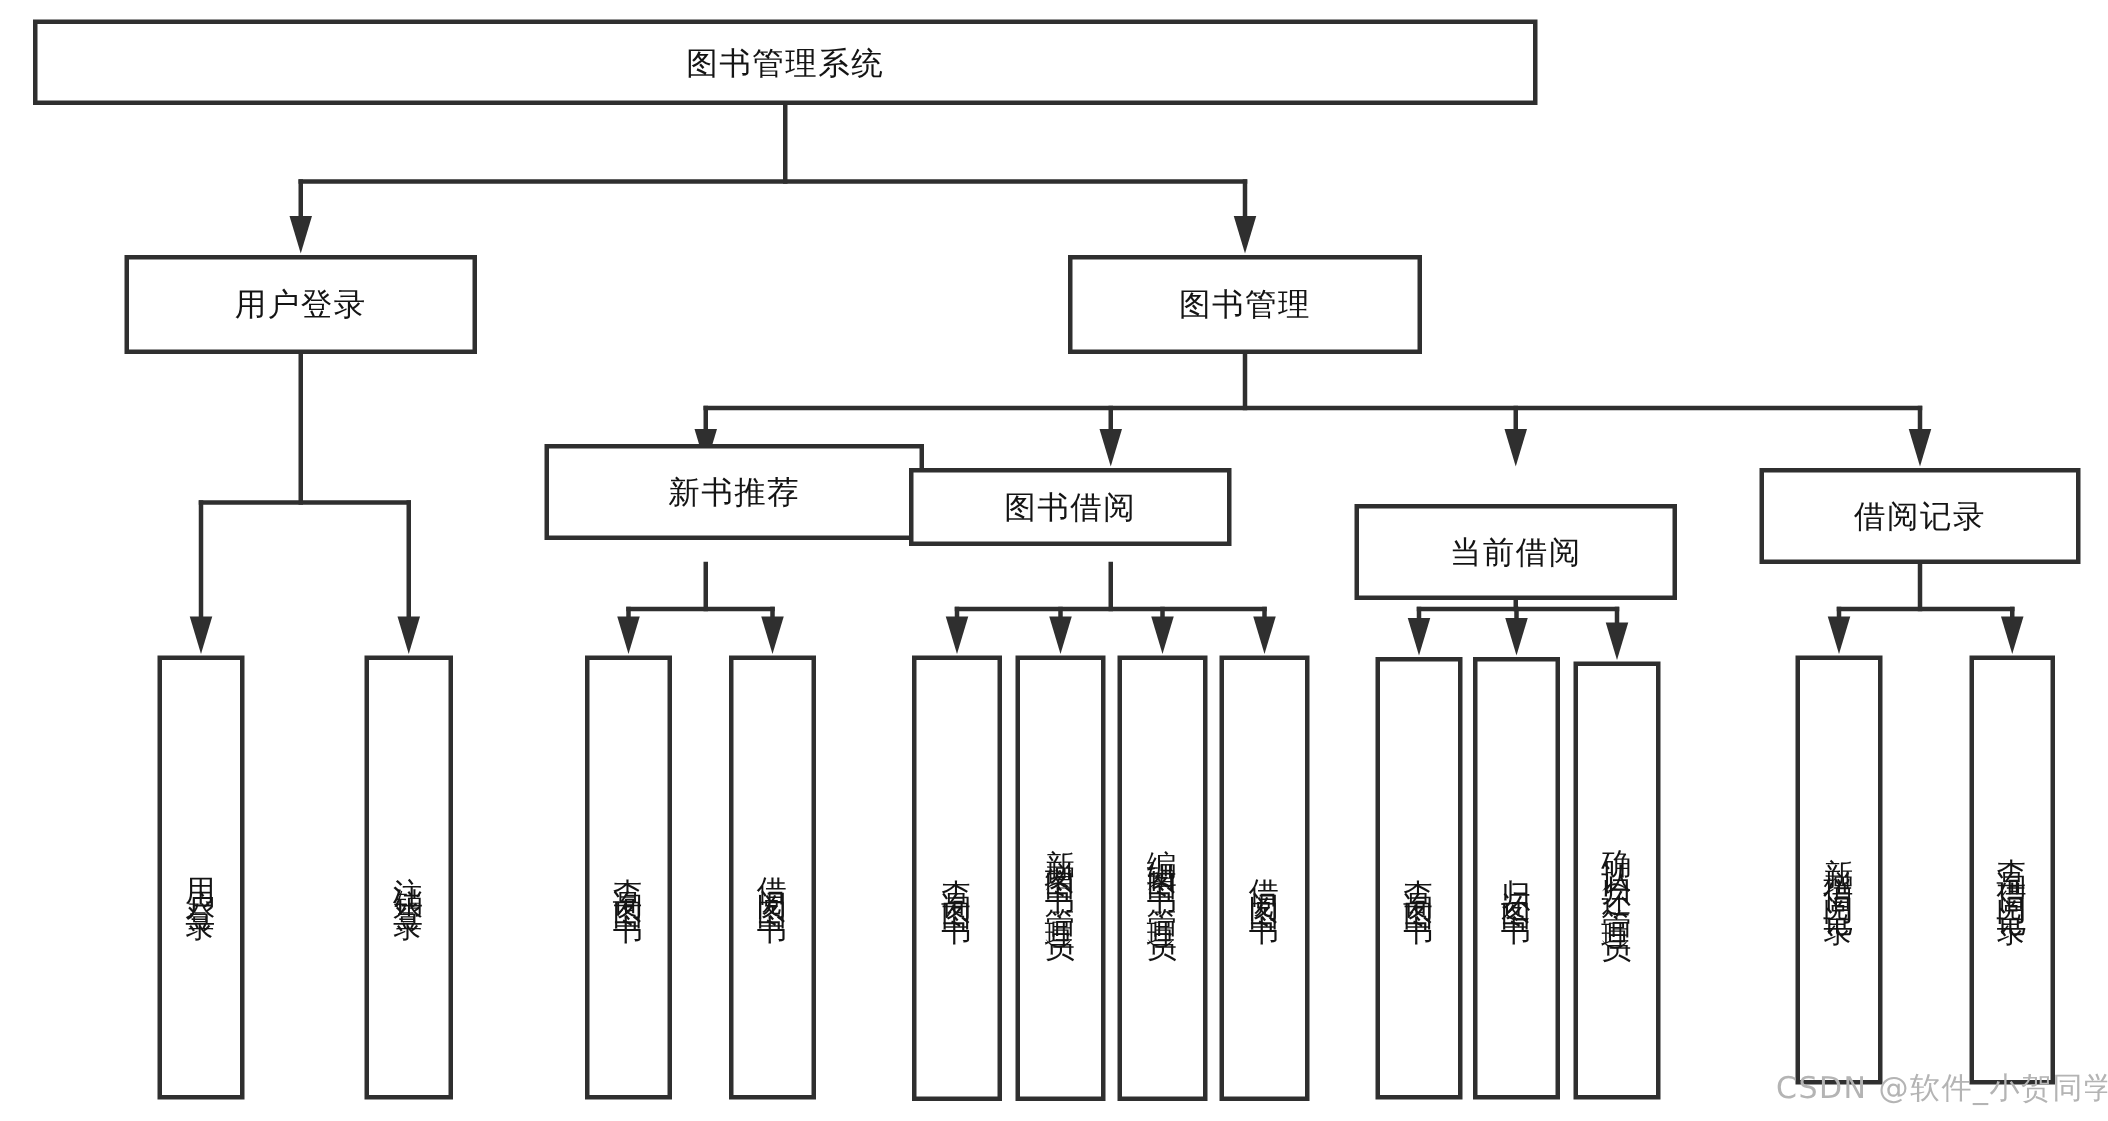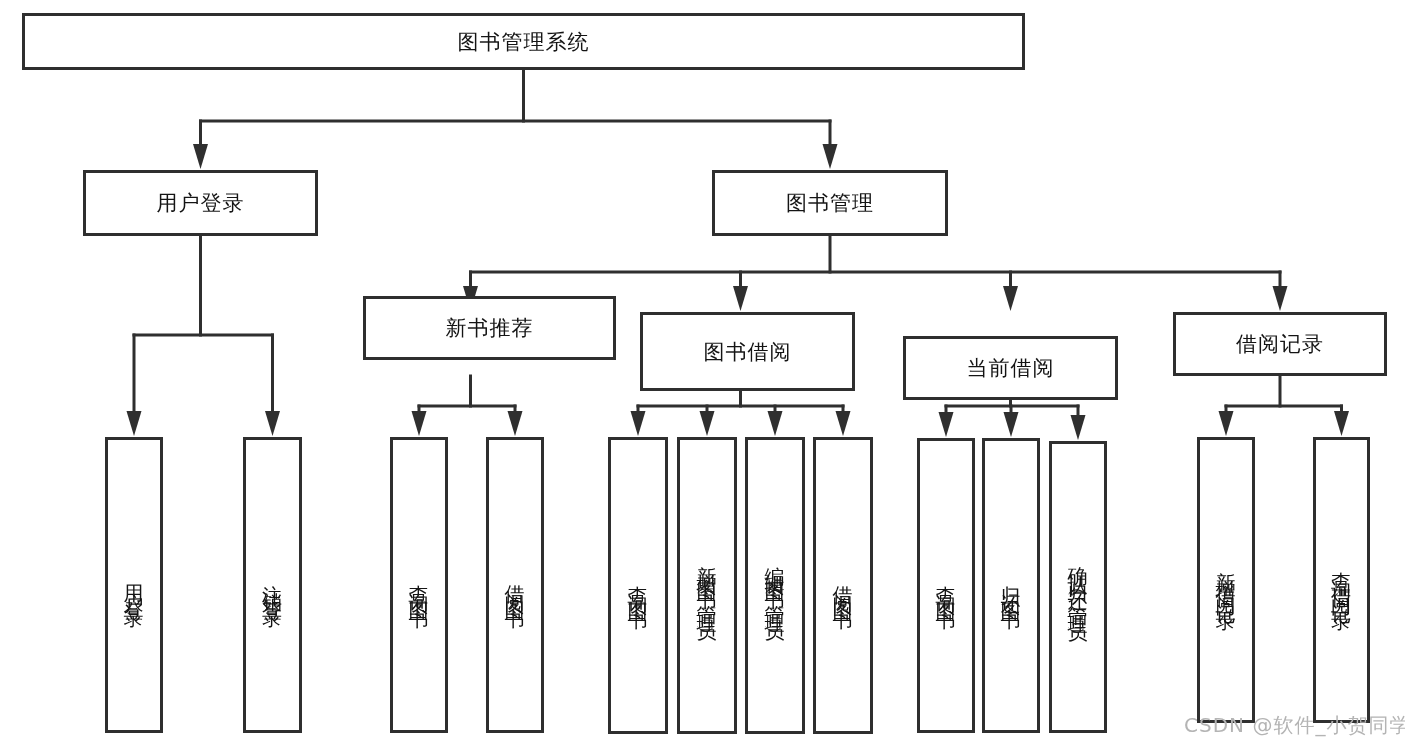--- a/index.html
+++ b/index.html
@@ -112,21 +112,21 @@
     </svg>
   <div id="nodes">
       <div class="node h-box" style="left: 22px; top: 13px; width: 1003px; height: 57px;">图书管理系统</div>
       <div class="node h-box" style="left: 83px; top: 170px; width: 235px; height: 66px;">用户登录</div>
       <div class="node v-box" style="left: 105px; top: 437px; width: 58px; height: 296px;">用户登录</div>
       <div class="node v-box" style="left: 243px; top: 437px; width: 59px; height: 296px;">注销登录</div>
       <div class="node h-box" style="left: 712px; top: 170px; width: 236px; height: 66px;">图书管理</div>
       <div class="node h-box" style="left: 363px; top: 296px; width: 253px; height: 64px;">新书推荐</div>
       <div class="node v-box" style="left: 390px; top: 437px; width: 58px; height: 296px;">查询图书</div>
       <div class="node v-box" style="left: 486px; top: 437px; width: 58px; height: 296px;">借阅图书</div>
-      <div class="node h-box" style="left: 640px; top: 312px; width: 215px; height: 79px;">图书借阅</div>
+      <div class="node h-box" style="left: 606px; top: 312px; width: 215px; height: 52px;">图书借阅</div>
       <div class="node v-box" style="left: 608px; top: 437px; width: 60px; height: 297px;">查询图书</div>
       <div class="node v-box" style="left: 677px; top: 437px; width: 60px; height: 297px;">新增图书（管理员）</div>
       <div class="node v-box" style="left: 745px; top: 437px; width: 60px; height: 297px;">编辑图书（管理员）</div>
       <div class="node v-box" style="left: 813px; top: 437px; width: 60px; height: 297px;">借阅图书</div>
       <div class="node h-box" style="left: 903px; top: 312px; width: 215px; height: 64px; margin-top: 24px;">当前借阅</div>
       <div class="node v-box" style="left: 917px; top: 438px; width: 58px; height: 295px;">查询图书</div>
       <div class="node v-box" style="left: 982px; top: 438px; width: 58px; height: 295px;">归还图书</div>
       <div class="node v-box" style="left: 1049px; top: 441px; width: 58px; height: 292px;">确认归还（管理员）</div>
       <div class="node h-box" style="left: 1173px; top: 312px; width: 214px; height: 64px;">借阅记录</div>
       <div class="node v-box" style="left: 1197px; top: 437px; width: 58px; height: 286px;">新增借阅记录</div>

